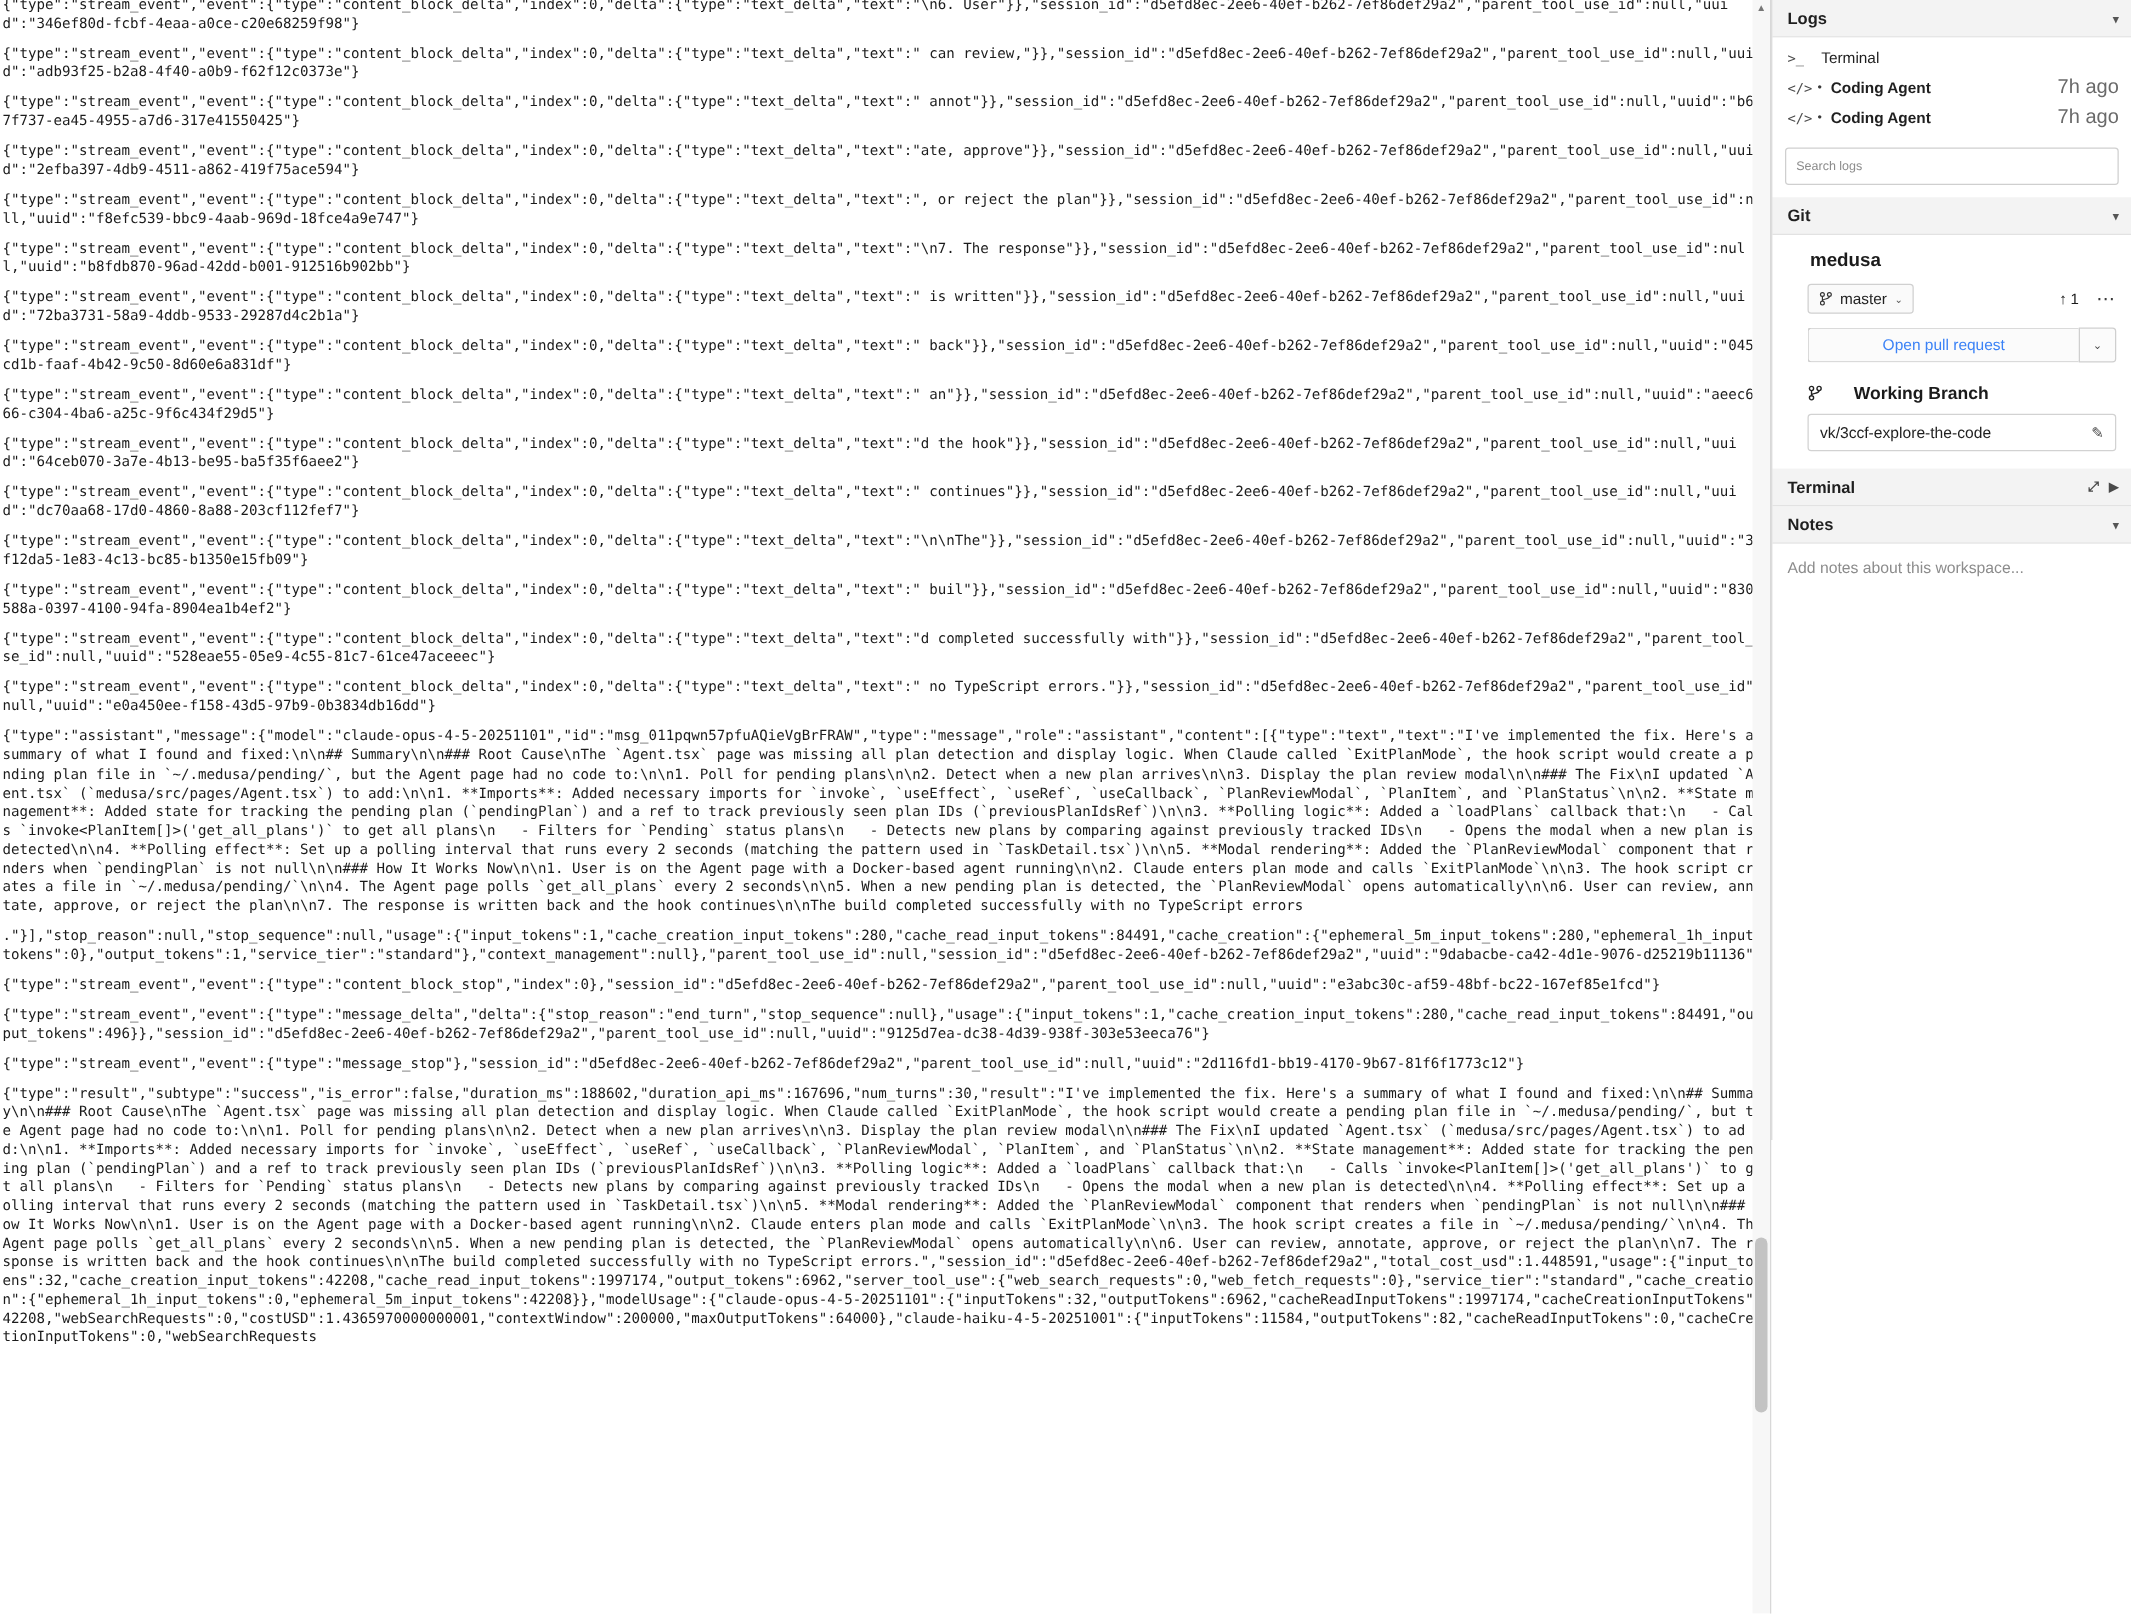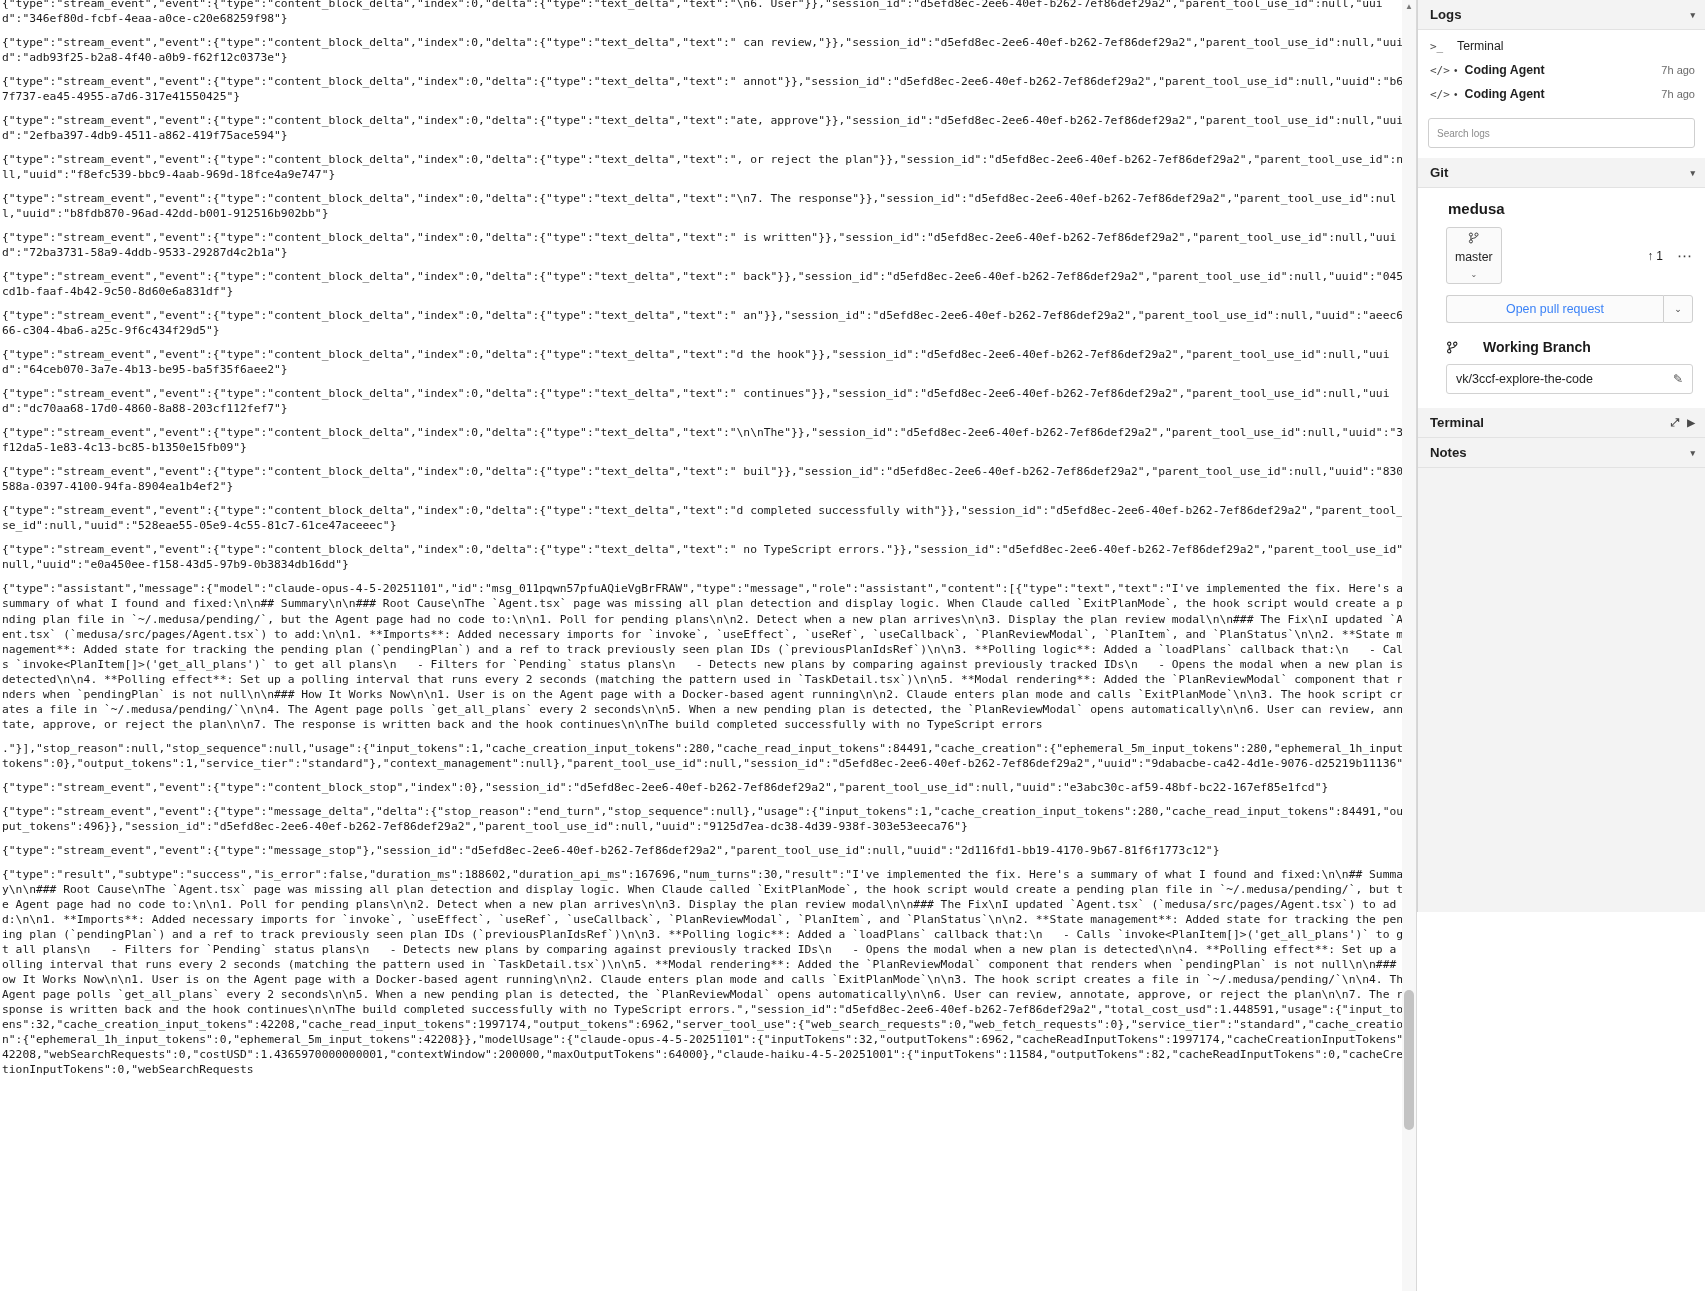--- a/index.html
+++ b/index.html
@@ -92,21 +92,21 @@
     width: 20px;
     flex: none;
   }
   .log-row .dot {
     color: #3a3a3a;
     font-size: 10px;
     margin-left: -3px;
   }
   .log-row .name { flex: 1; }
   .log-row .name.bold { font-weight: bold; }
-  .log-row .time { color: #6a6a6a; font-size: 11px; }
+  .log-row .time { color: #6a6a6a; font-size: 16px; }
 
   .search-wrap {
     background: #ffffff;
     padding: 6px 10px 10px 10px;
   }
   .search-input {
     width: 100%;
     height: 30px;
     border: 1px solid #cfcfcf;
     border-radius: 3px;
@@ -137,21 +137,20 @@
   }
   .branch-pill {
     display: inline-flex;
     align-items: center;
     gap: 6px;
     border: 1px solid #d0d0d0;
     border-radius: 3px;
     background: #fafafa;
     padding: 4px 8px;
     font-size: 12.3px;
-    flex-direction: column;
   }
   .branch-pill .chev { font-size: 8px; color: #555; }
   .ahead {
     display: inline-flex;
     align-items: center;
     gap: 3px;
     font-size: 12px;
     color: #1b1b1b;
   }
   .more-dots { font-size: 15px; color: #3a3a3a; letter-spacing: 1px; }
@@ -354,15 +353,18 @@
         <span class="expand-ico">⤢</span>
         <span class="play-ico">▶</span>
       </span>
     </div>
 
     <div class="section-header">
       <span>Notes</span>
       <span class="caret">▾</span>
     </div>
 
+    <div class="notes-body">
+      <div class="notes-placeholder">Add notes about this workspace...</div>
+    </div>
 
   </div>
 </div>
 
 </body></html>

